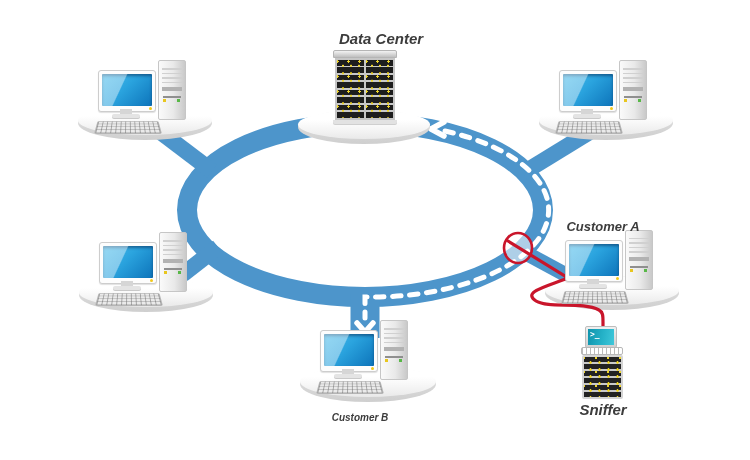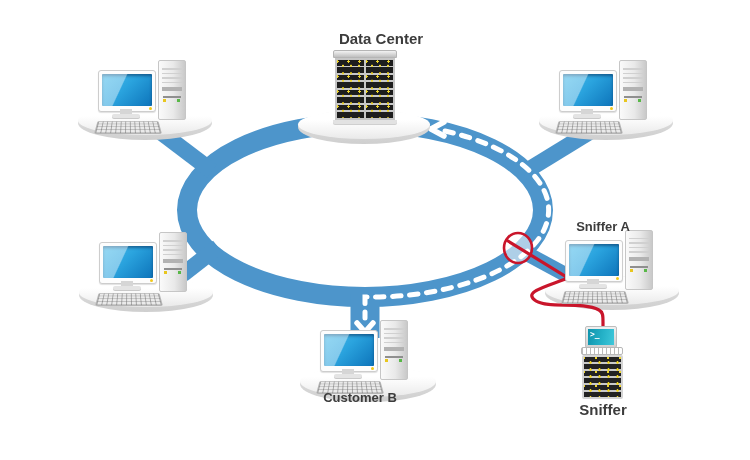--- a/index.html
+++ b/index.html
@@ -73,24 +73,24 @@
     border-radius:2px;box-sizing:border-box;
     background-color:#d8d8d8;
     background-image:
       radial-gradient(circle,#edd32a 1.1px,transparent 1.5px),
       radial-gradient(circle,#edd32a 1px,transparent 1.4px),
       repeating-linear-gradient(0deg,#222222 0 5px,#c9c9c9 5px 7px);
     background-size:9px 7px,12px 14px,auto;
     background-position:2px 2px,6px 8px,0 0;}
 
   
-  .diagram-label{position:absolute;color:#3c3c3c;font-weight:bold;text-align:center;}
+  .diagram-label{position:absolute;color:#3c3c3c;font-weight:bold;text-align:center;font-style:italic;}
   .lbl-dc{left:298px;top:30px;width:166px;font-size:15px;}
   .lbl-ca{left:543px;top:219px;width:120px;font-size:13px;}
-  .lbl-cb{left:290px;top:390px;width:140px;font-size:13px;}
+  .lbl-cb{left:290px;top:412px;width:140px;font-size:10px;}
   .lbl-sn{left:553px;top:401px;width:100px;font-size:15px;}
 </style>
 </head>
 <body>
 
 <div id="stage">
 
   <svg width="750" height="460">
     <ellipse cx="365" cy="210" rx="178" ry="87" fill="none" stroke="#4D95CB" stroke-width="20"></ellipse>
     <line x1="150" y1="124" x2="212" y2="171" stroke="#4D95CB" stroke-width="16"></line>
@@ -194,17 +194,17 @@
     <div class="sn-screen-frame">
       <div class="sn-screen">
         <span class="sn-prompt">&gt;_</span>
       </div>
     </div>
     <div class="sn-deck"></div>
     <div class="sn-rack"></div>
   </div>
 
   <div class="diagram-label lbl-dc">Data Center</div>
-  <div class="diagram-label lbl-ca">Sniffer A</div>
+  <div class="diagram-label lbl-ca">Customer A</div>
   <div class="diagram-label lbl-cb">Customer B</div>
   <div class="diagram-label lbl-sn">Sniffer</div>
 
 </div>
 
 </body></html>

